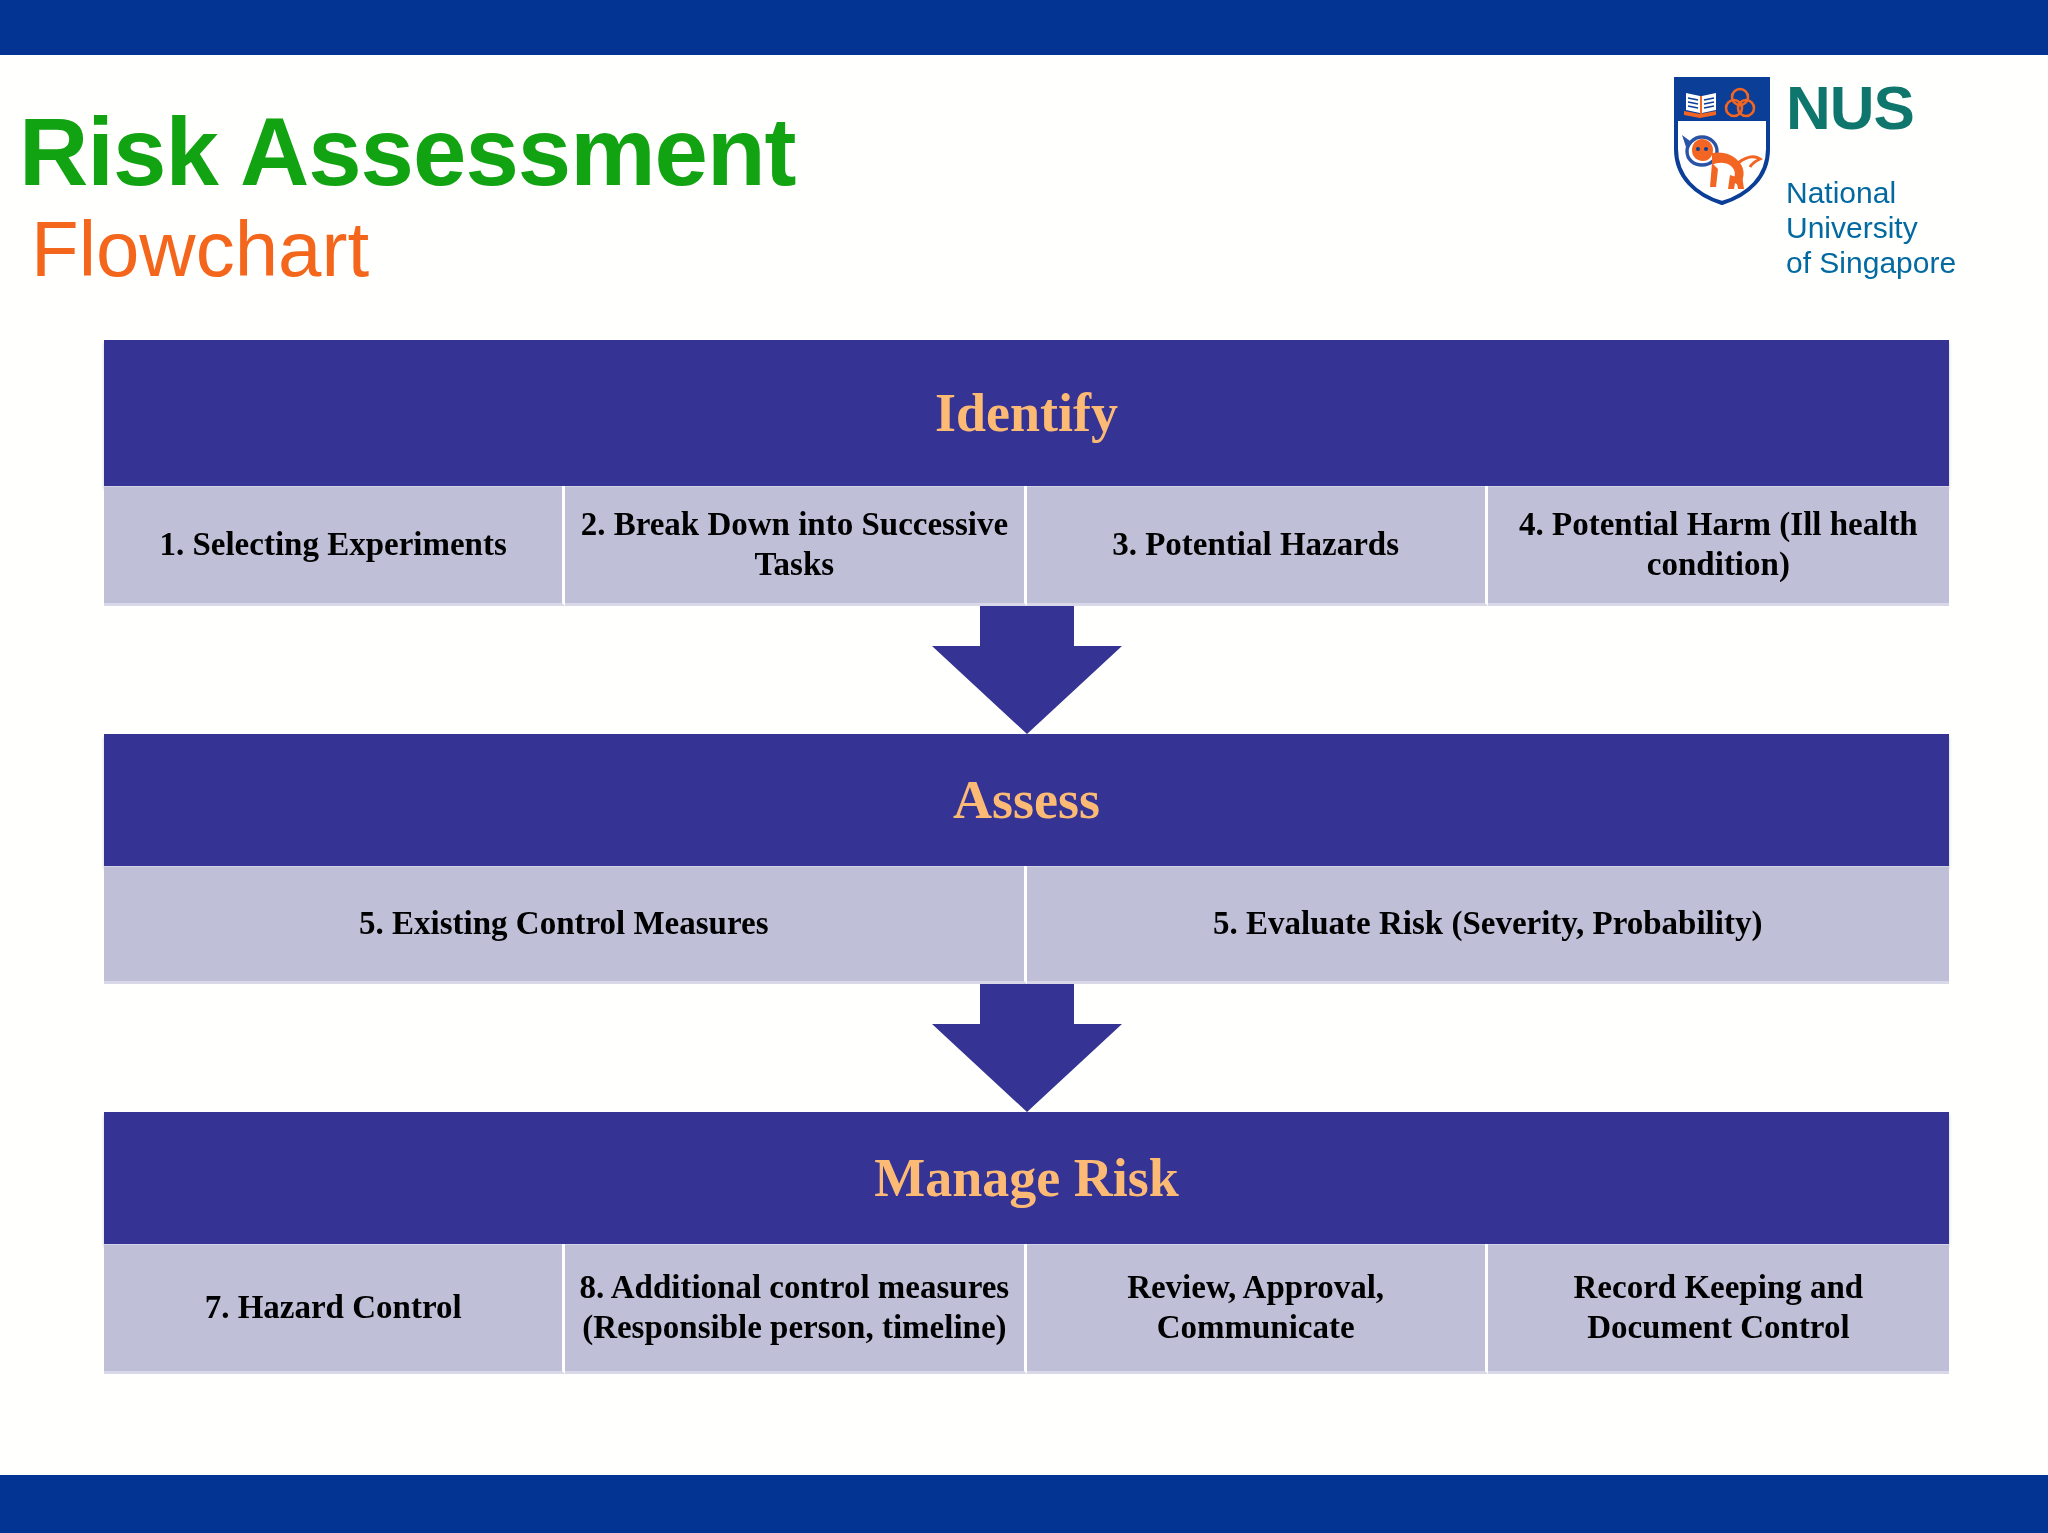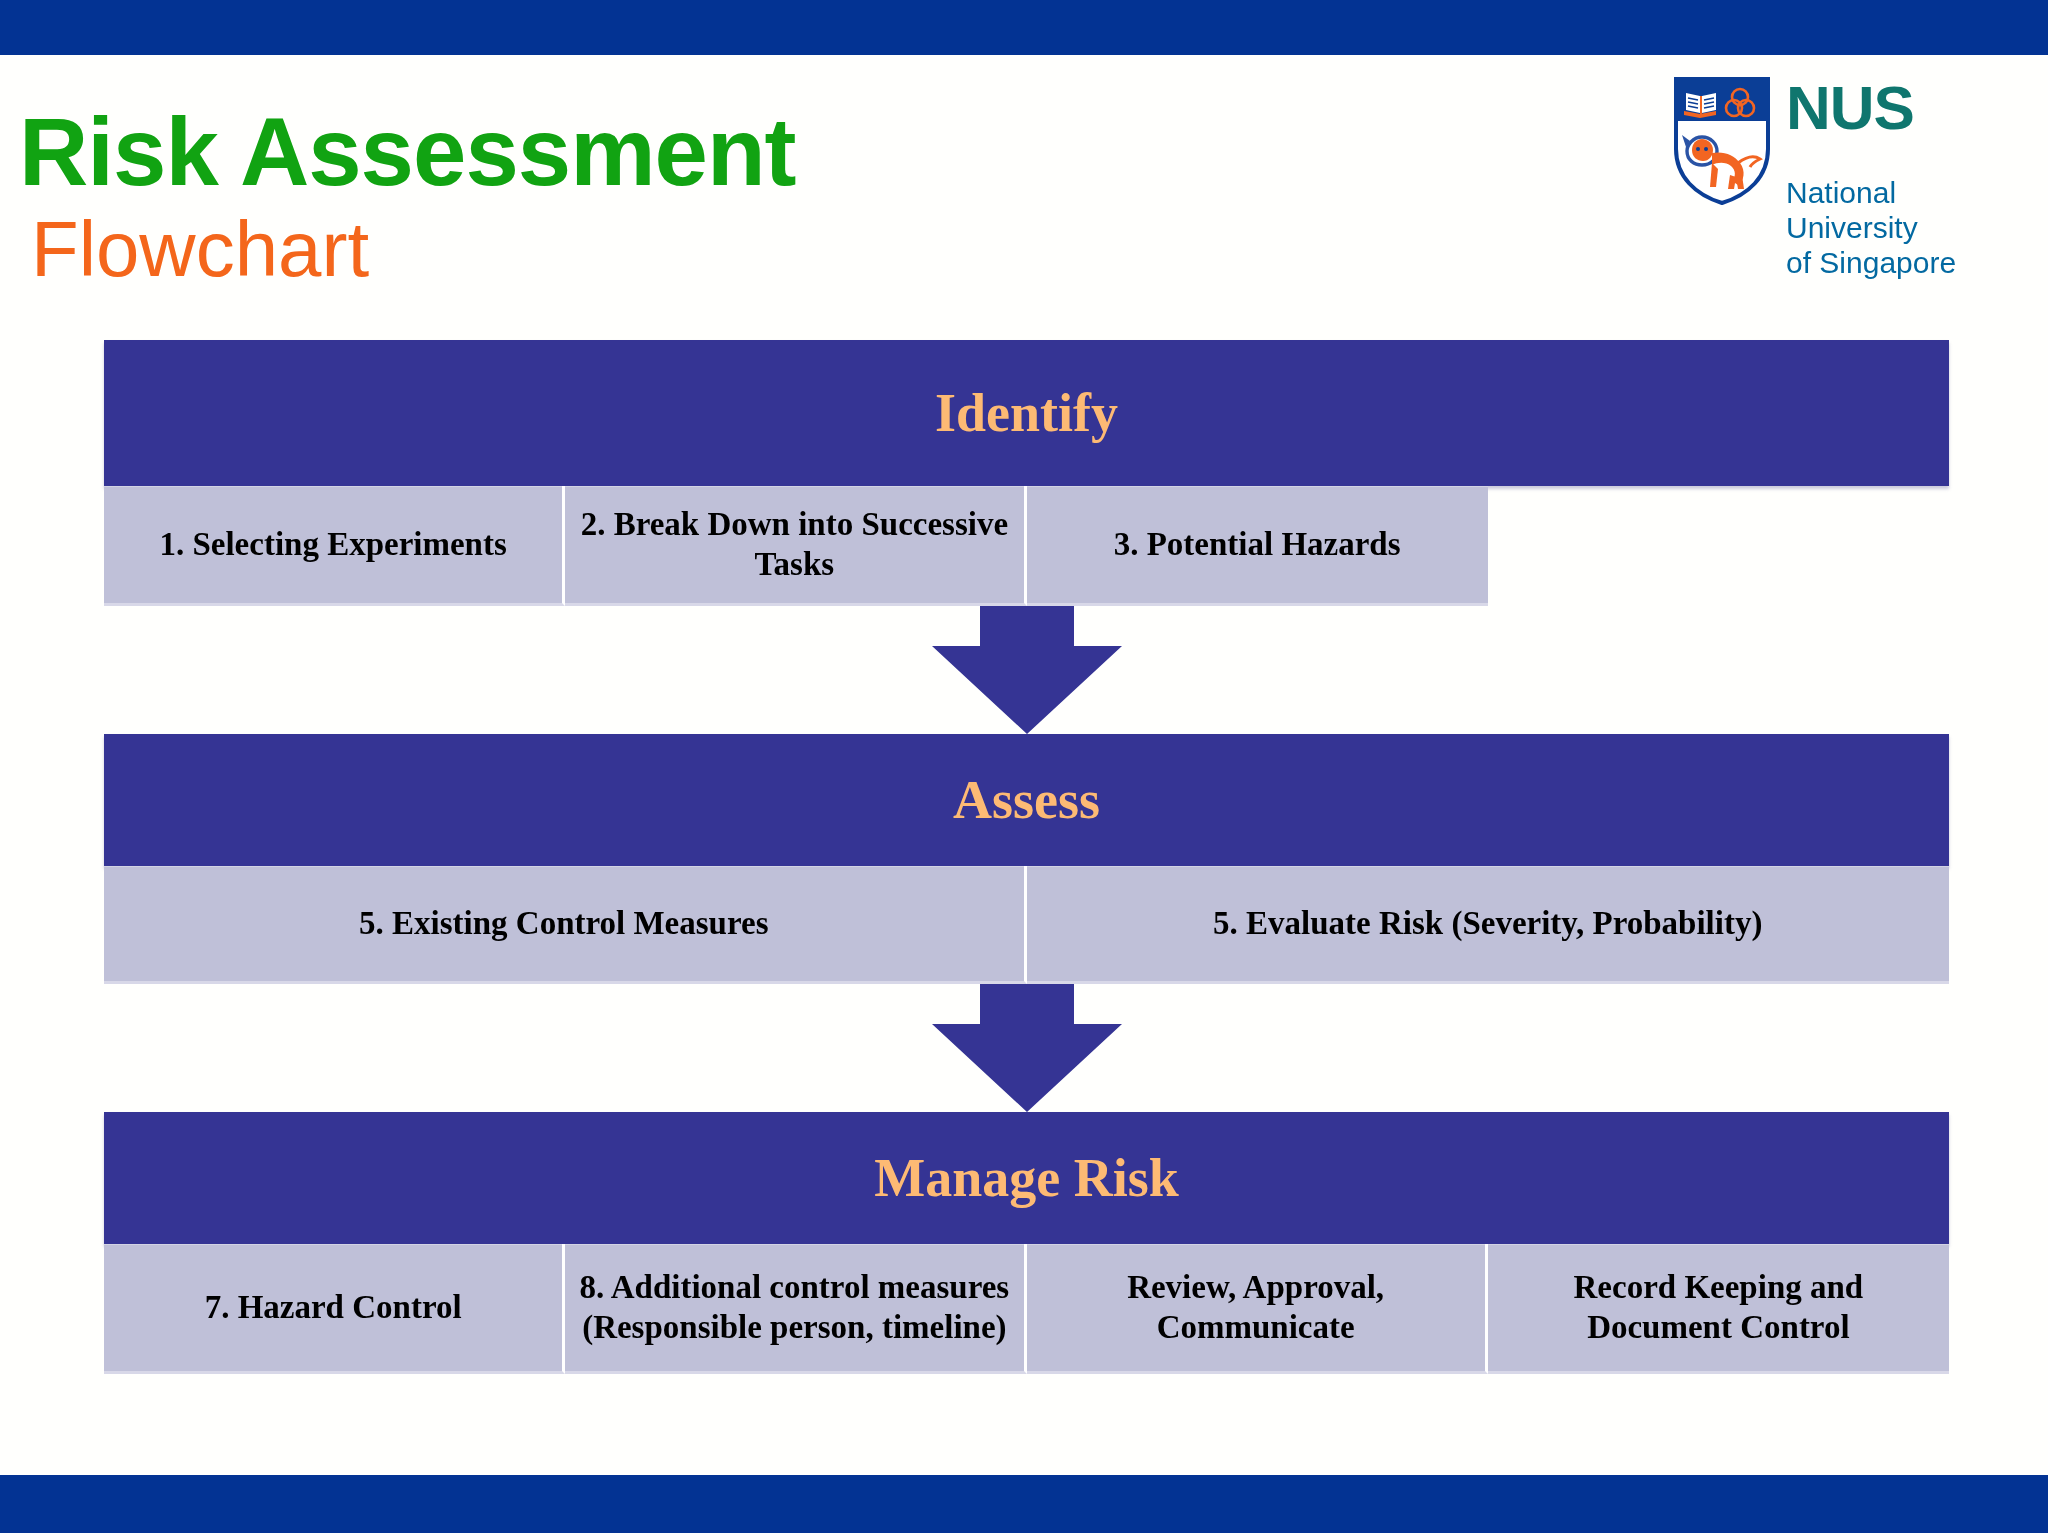--- a/index.html
+++ b/index.html
@@ -215,20 +215,21 @@
   </div>
 
   <div class="flow">
 
     <div class="section">
       <div class="section-header h-identify">Identify</div>
       <div class="section-row row-4">
         <div class="cell">1. Selecting Experiments</div>
         <div class="cell">2. Break Down into Successive Tasks</div>
         <div class="cell">3. Potential Hazards</div>
+        <div class="cell">4. Potential Harm (Ill health condition)</div>
       </div>
     </div>
 
     <div class="arrow-wrap">
       <svg class="arrow" width="190" height="128" viewBox="0 0 190 128">
         <polygon points="48,0 142,0 142,40 190,40 95,128 0,40 48,40" fill="#353494"></polygon>
       </svg>
     </div>
 
     <div class="section">

